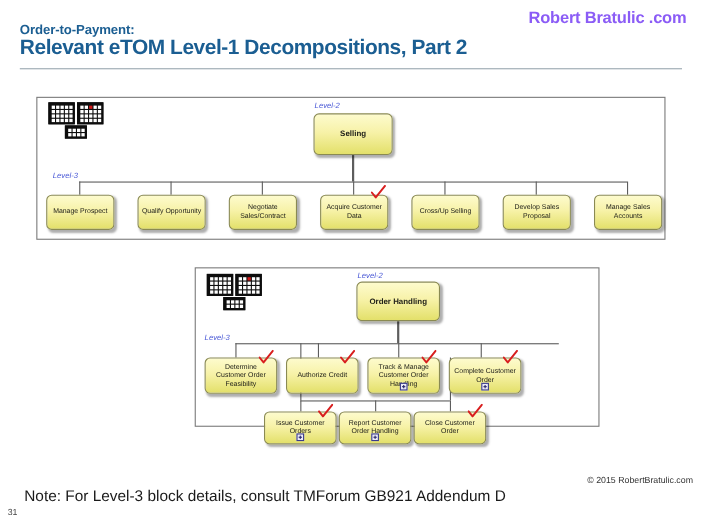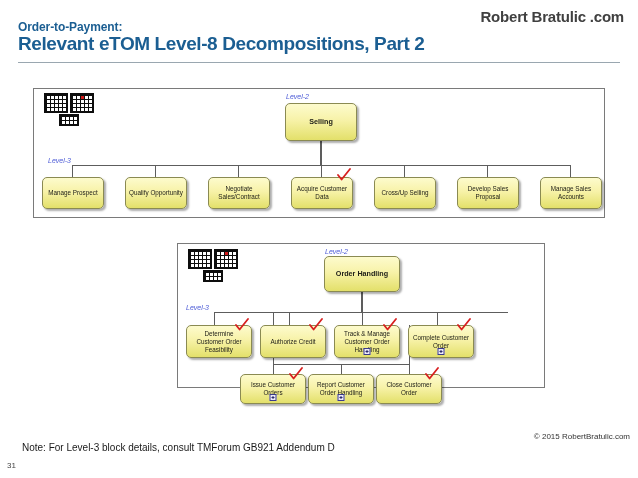--- a/index.html
+++ b/index.html
@@ -8,21 +8,21 @@
     background:#ffffff;
     font-family:"Liberation Sans", sans-serif;
     overflow:hidden;
     position:relative;
     -webkit-font-smoothing:antialiased;
   }
 
   
   .brand{
     position:absolute; top:8px; right:14px;
-    font-size:15px; font-weight:bold; color:#404040;
+    font-size:15px; font-weight:bold; color:#8b5cf6;
     letter-spacing:-0.2px;
   }
   .kicker{
     position:absolute; top:20px; left:18px;
     font-size:12px; font-weight:bold; color:#1b5e92;
     letter-spacing:-0.1px;
   }
   .title{
     position:absolute; top:33px; left:18px;
     font-size:19px; font-weight:bold; color:#1b5e92;
@@ -109,37 +109,37 @@
   .plusbox:after{ top:1px; bottom:1px; left:2px; width:1px; }
 
   
   .conn{ position:absolute; background:#5d5d5d; }
   .conn.v{ width:1px; }
   .conn.h{ height:1px; }
 
   
   .note{
     position:absolute; left:22px; top:442px;
-    font-size:10px; color:#1a1a1a;
+    font-size:14px; color:#1a1a1a;
   }
   .pagenum{
     position:absolute; left:7px; top:461px;
     font-size:8px; color:#444444;
   }
   .copyright{
     position:absolute; right:8px; top:432px;
     font-size:8px; color:#333333;
   }
 </style>
 </head>
 <body>
 
 <div class="brand">Robert Bratulic .com</div>
 <div class="kicker">Order-to-Payment:</div>
-<div class="title">Relevant eTOM Level-8 Decompositions, Part 2</div>
+<div class="title">Relevant eTOM Level-1 Decompositions, Part 2</div>
 <div class="title-rule"></div>
 
 <div class="diagram" id="diagram-1">
 
   <div class="etom-icon" id="etom-icon-1">
     <div class="etom-top">
       <div class="etom-grid g5">
         <i class="etom-cell"></i>
           <i class="etom-cell"></i>
           <i class="etom-cell"></i>

